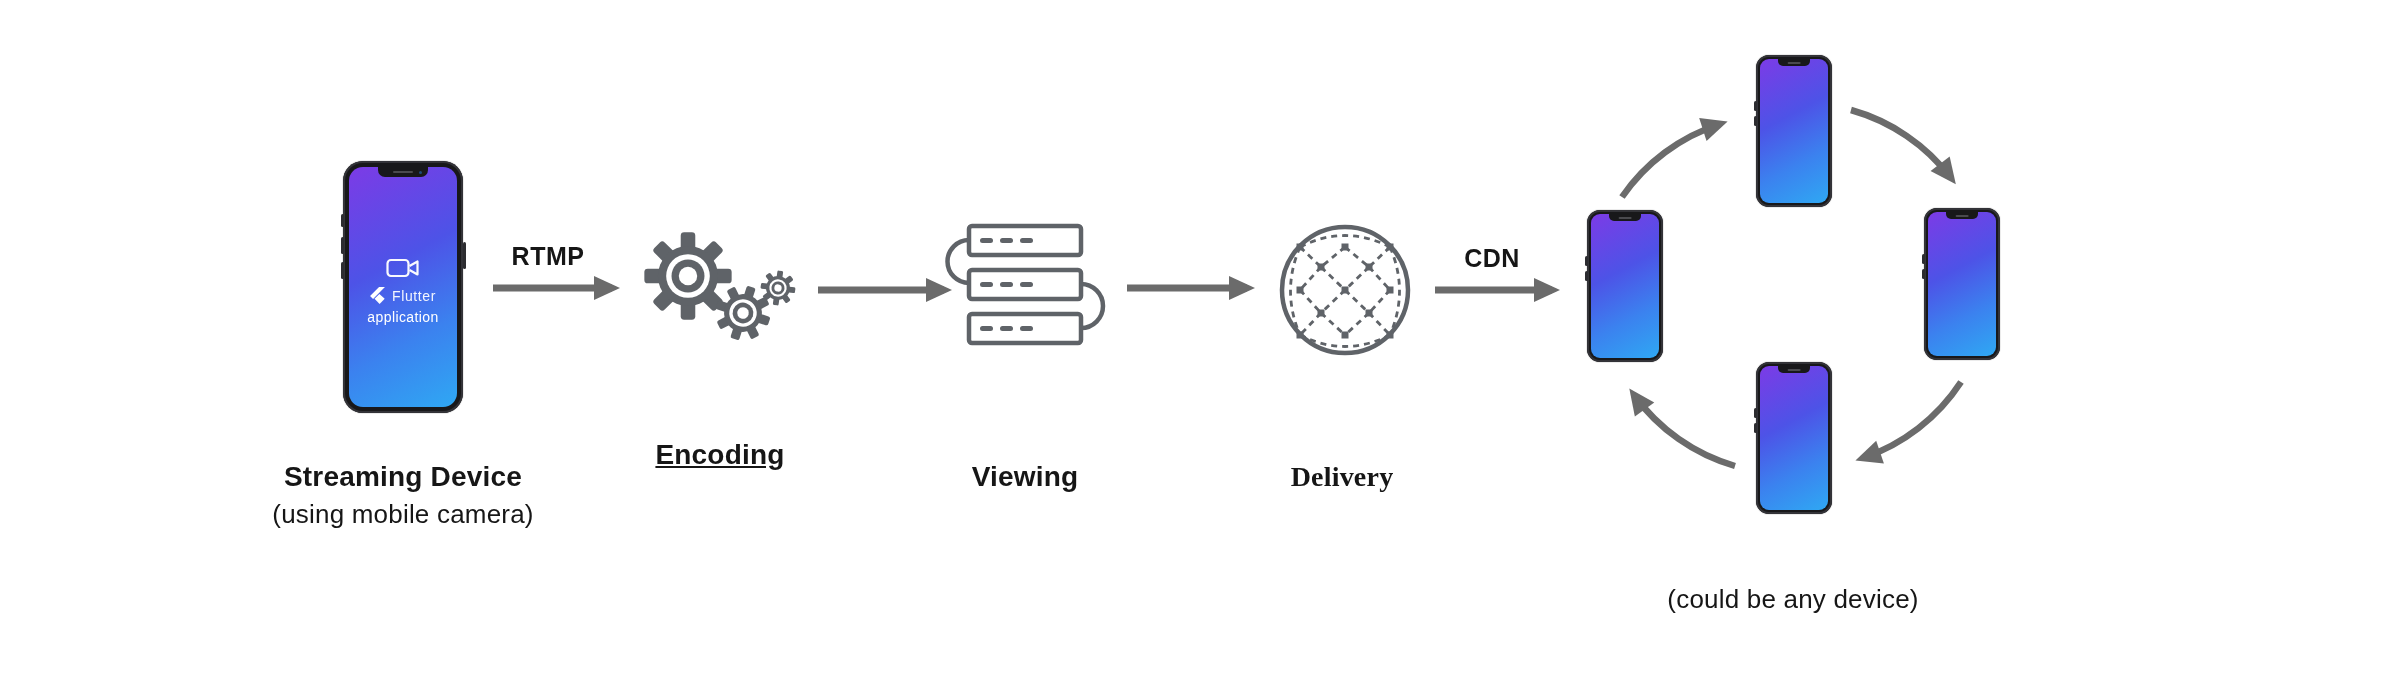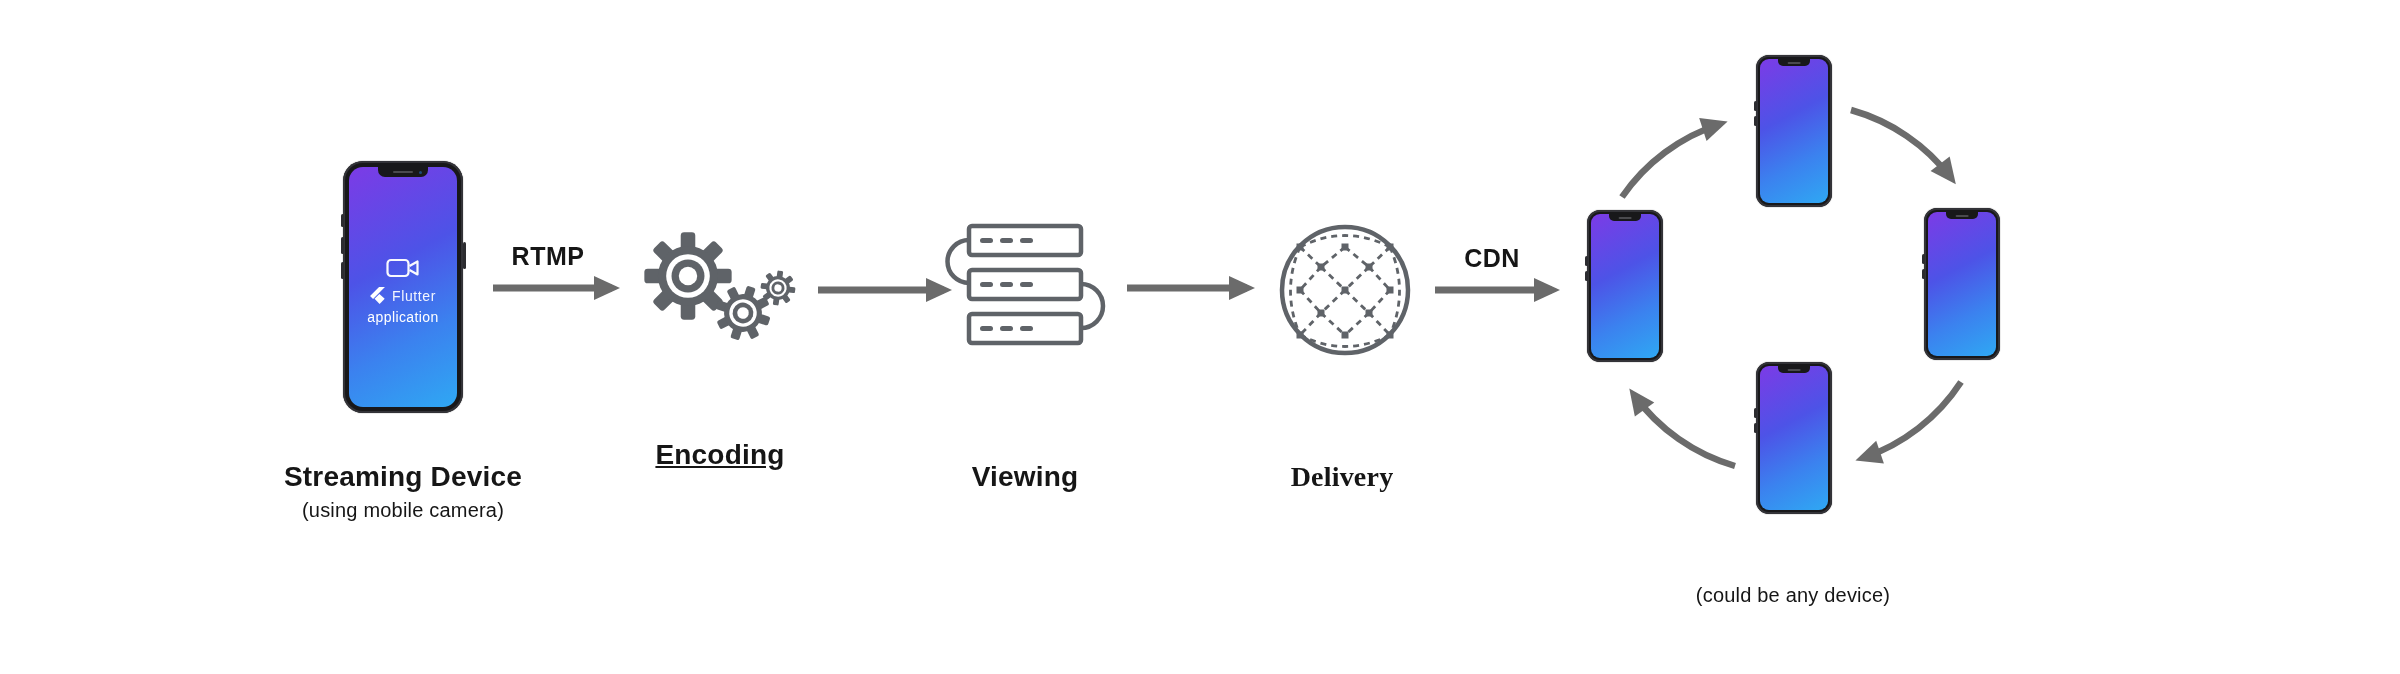--- a/index.html
+++ b/index.html
@@ -60,21 +60,21 @@
   .flutter-row { display:flex; align-items:center; gap:7px; margin-bottom:4px; }
   .brand { font-size:14px; font-weight:400; letter-spacing:.6px; color:rgba(255,255,255,.93); }
   .caption { font-size:14px; font-weight:400; letter-spacing:.4px; color:#ffffff; }
 
   
   .stage-label, .stage-sub, .conn-label {
     position:absolute; transform:translateX(-50%);
     white-space:nowrap; color:var(--text); text-align:center;
   }
   .stage-label { font-size:28px; font-weight:700; letter-spacing:.2px; }
-  .stage-sub   { font-size:20px; font-weight:400; letter-spacing:.2px; }
+  .stage-sub   { font-size:26px; font-weight:400; letter-spacing:.2px; }
   .conn-label  { font-size:25px; font-weight:700; letter-spacing:.5px; }
 </style>
 </head>
 <body>
 
 <div class="canvas">
 
   <svg class="overlay" viewBox="0 0 2400 674" aria-hidden="true">
     <defs>
       <marker id="ah" markerUnits="userSpaceOnUse" markerWidth="32" markerHeight="32" refX="20" refY="14" orient="auto">

